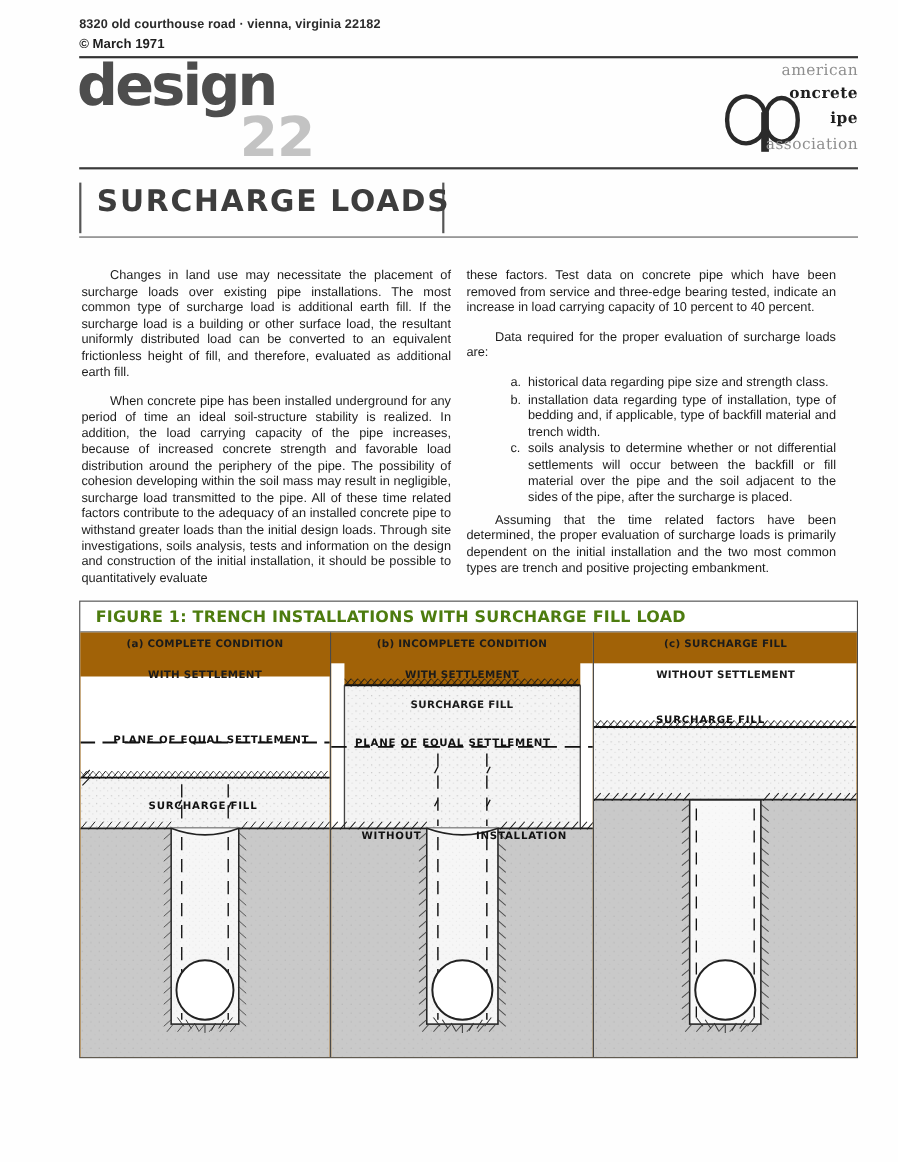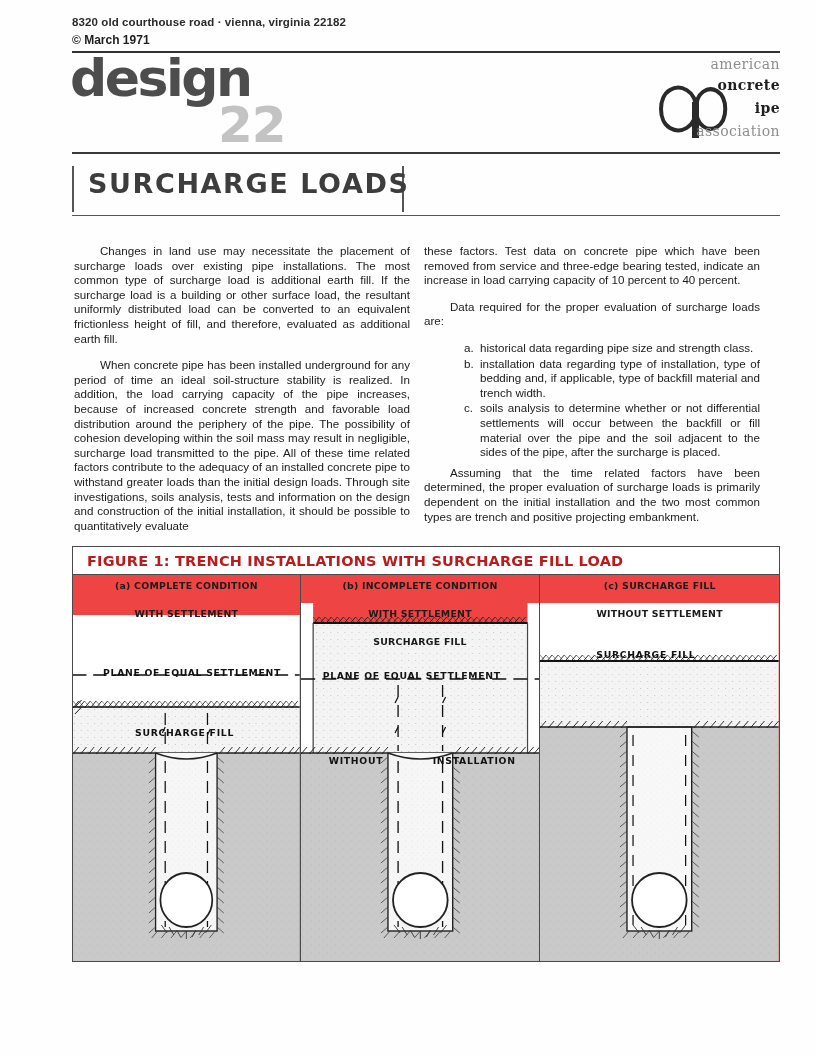--- a/index.html
+++ b/index.html
@@ -227,36 +227,36 @@
     height: 28px;
     border-bottom: 1.5px solid #4a4a4a;
     box-sizing: border-box;
     display: flex;
     align-items: center;
     padding-left: 14px;
     font-family: "DejaVu Sans", sans-serif;
     font-size: 14.5px;
     font-weight: 600;
     letter-spacing: .2px;
-    color: #b91c1c;
+    color: #4d7c0f;
     white-space: nowrap;
   }
   .panels {
     position: absolute;
     left: 0;
     top: 28px;
     width: 100%;
     height: 386px;
     display: flex;
   }
   .panel {
     position: relative;
     flex: 1 1 0;
     overflow: hidden;
-    background: #ef4444;
+    background: #a16207;
   }
   .panel + .panel { border-left: 1.2px solid #4a4a4a; padding-left: 12px; }
   .panel-head {
     position: absolute;
     left: 0; top: 5px;
     width: 100%;
     text-align: center;
     font-family: "DejaVu Sans", sans-serif;
     font-size: 9.4px;
     font-weight: 600;

